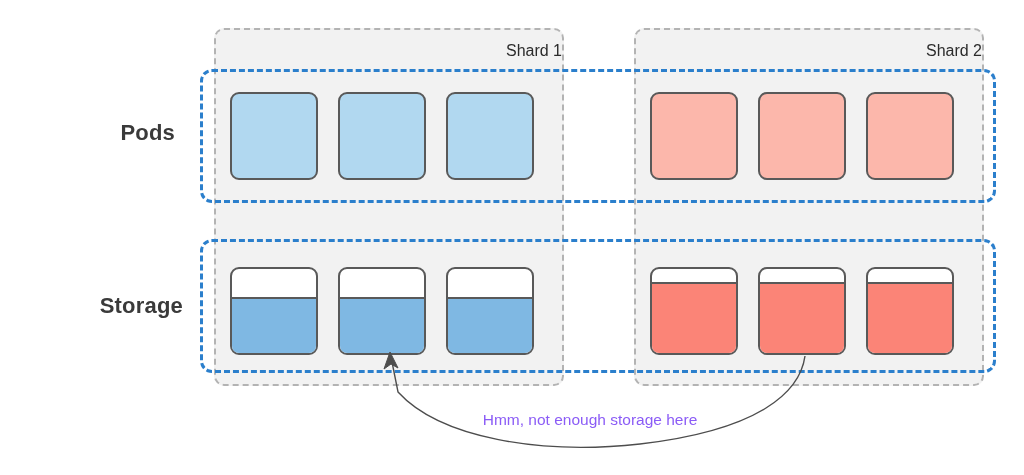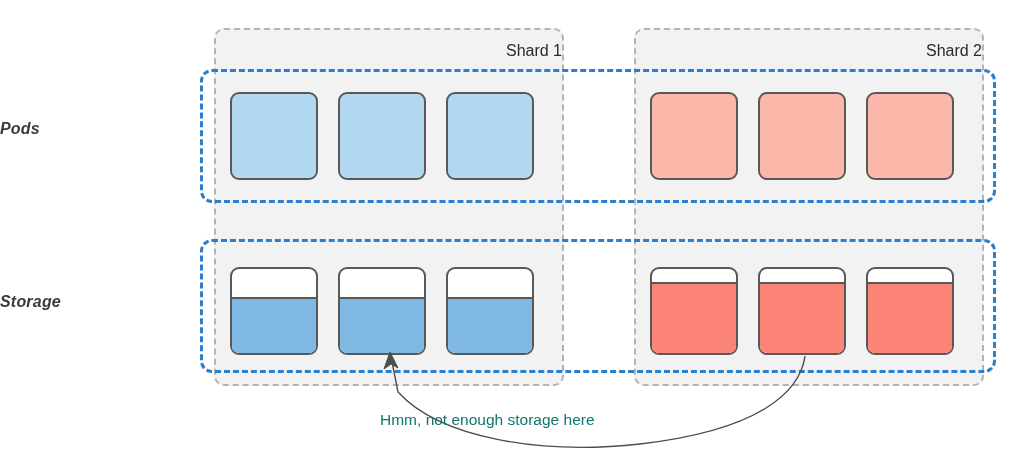--- a/index.html
+++ b/index.html
@@ -14,28 +14,28 @@
     position: relative;
     width: 1024px;
     height: 475px;
     background: #ffffff;
     overflow: hidden;
   }
   
   .row-label {
     position: absolute;
     font-weight: bold;
-    font-size: 16px;
+    font-size: 22px;
     color: #3a3a3a;
     letter-spacing: 0.2px;
     white-space: nowrap;
-    font-style: italic;
+    text-align: right;
   }
   #label-pods  { left: 0px; width: 175px; top: 120px; }
-  #label-storage { left: 0px; width: 175px; top: 293px; }
+  #label-storage { left: 0px; width: 175px; top: 293px; padding-left: 8px; }
 
   
   .shard {
     position: absolute;
     top: 28px;
     height: 358px;
     background: #f2f2f2;
     border: 2px dashed #b3b3b3;
     border-radius: 10px;
     box-sizing: border-box;
@@ -109,22 +109,23 @@
     top: 0;
     width: 1024px;
     height: 475px;
     pointer-events: none;
   }
   #annotation-text {
     position: absolute;
     top: 411px;
     left: 380px;
     width: 420px;
+    text-align: center;
     font-size: 15.5px;
-    color: #0f766e;
+    color: #8b5cf6;
     white-space: nowrap;
   }
 </style>
 </head>
 <body>
 
 <div id="canvas">
 
   <div class="row-label" id="label-pods">Pods</div>
   <div class="row-label" id="label-storage">Storage</div>

